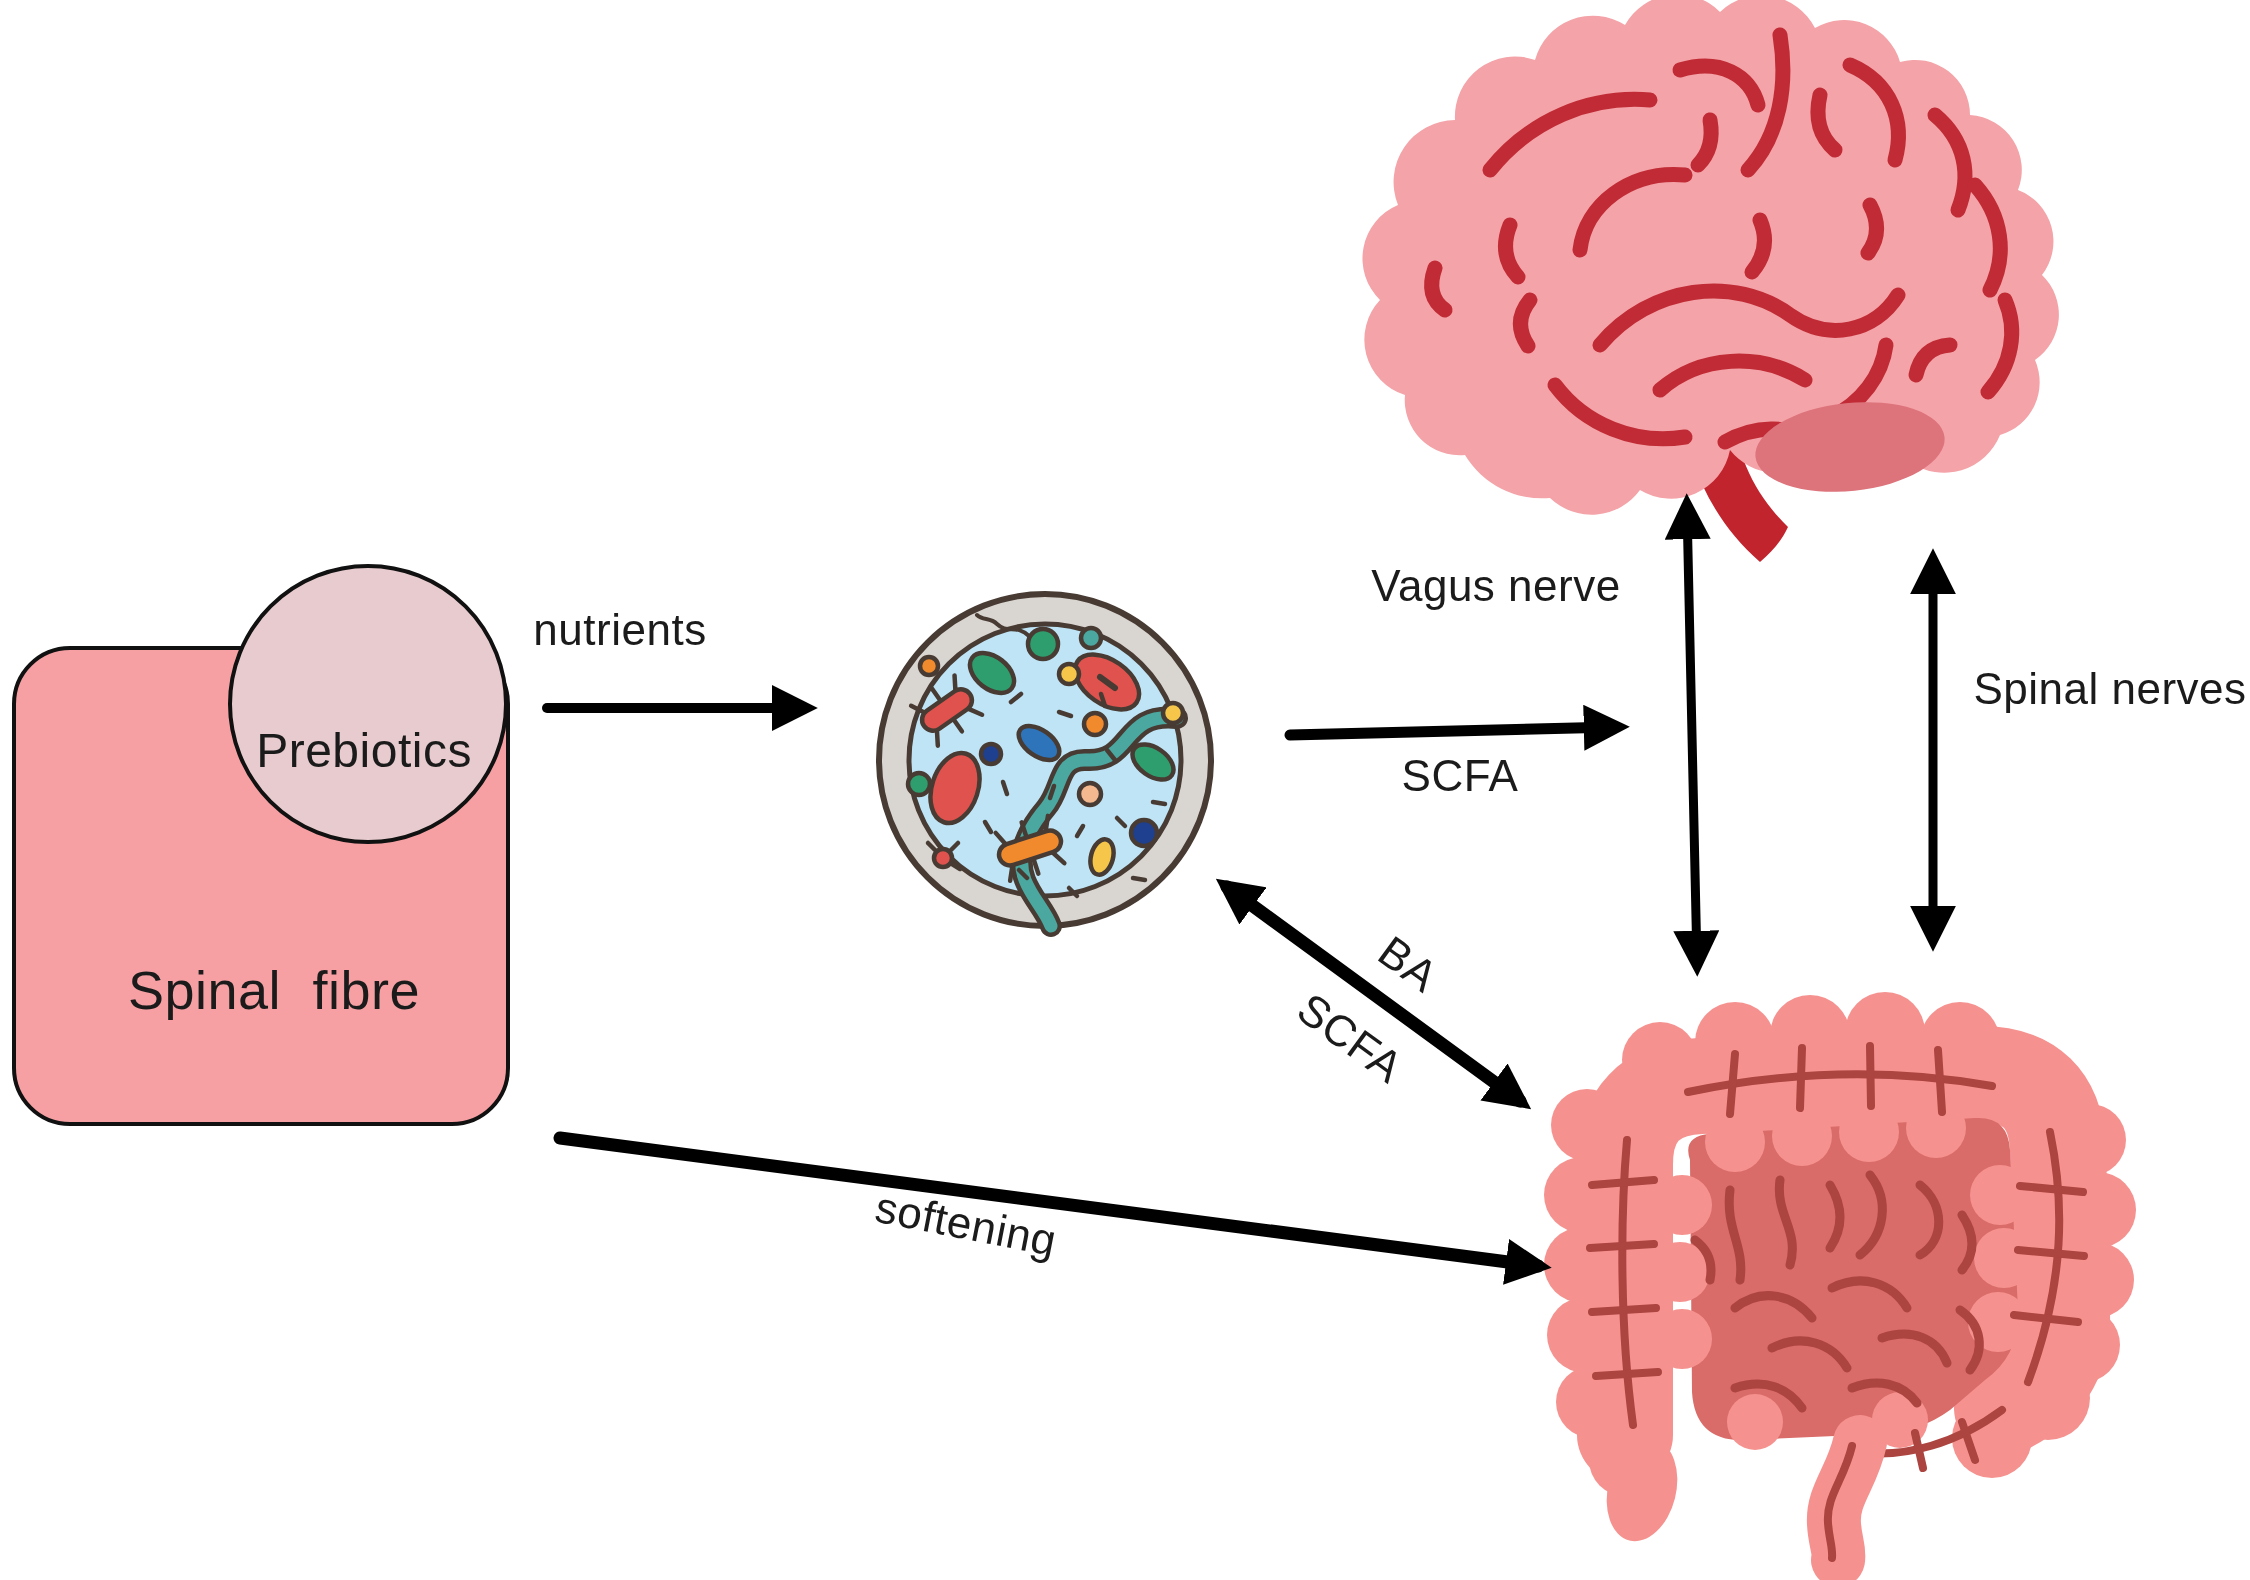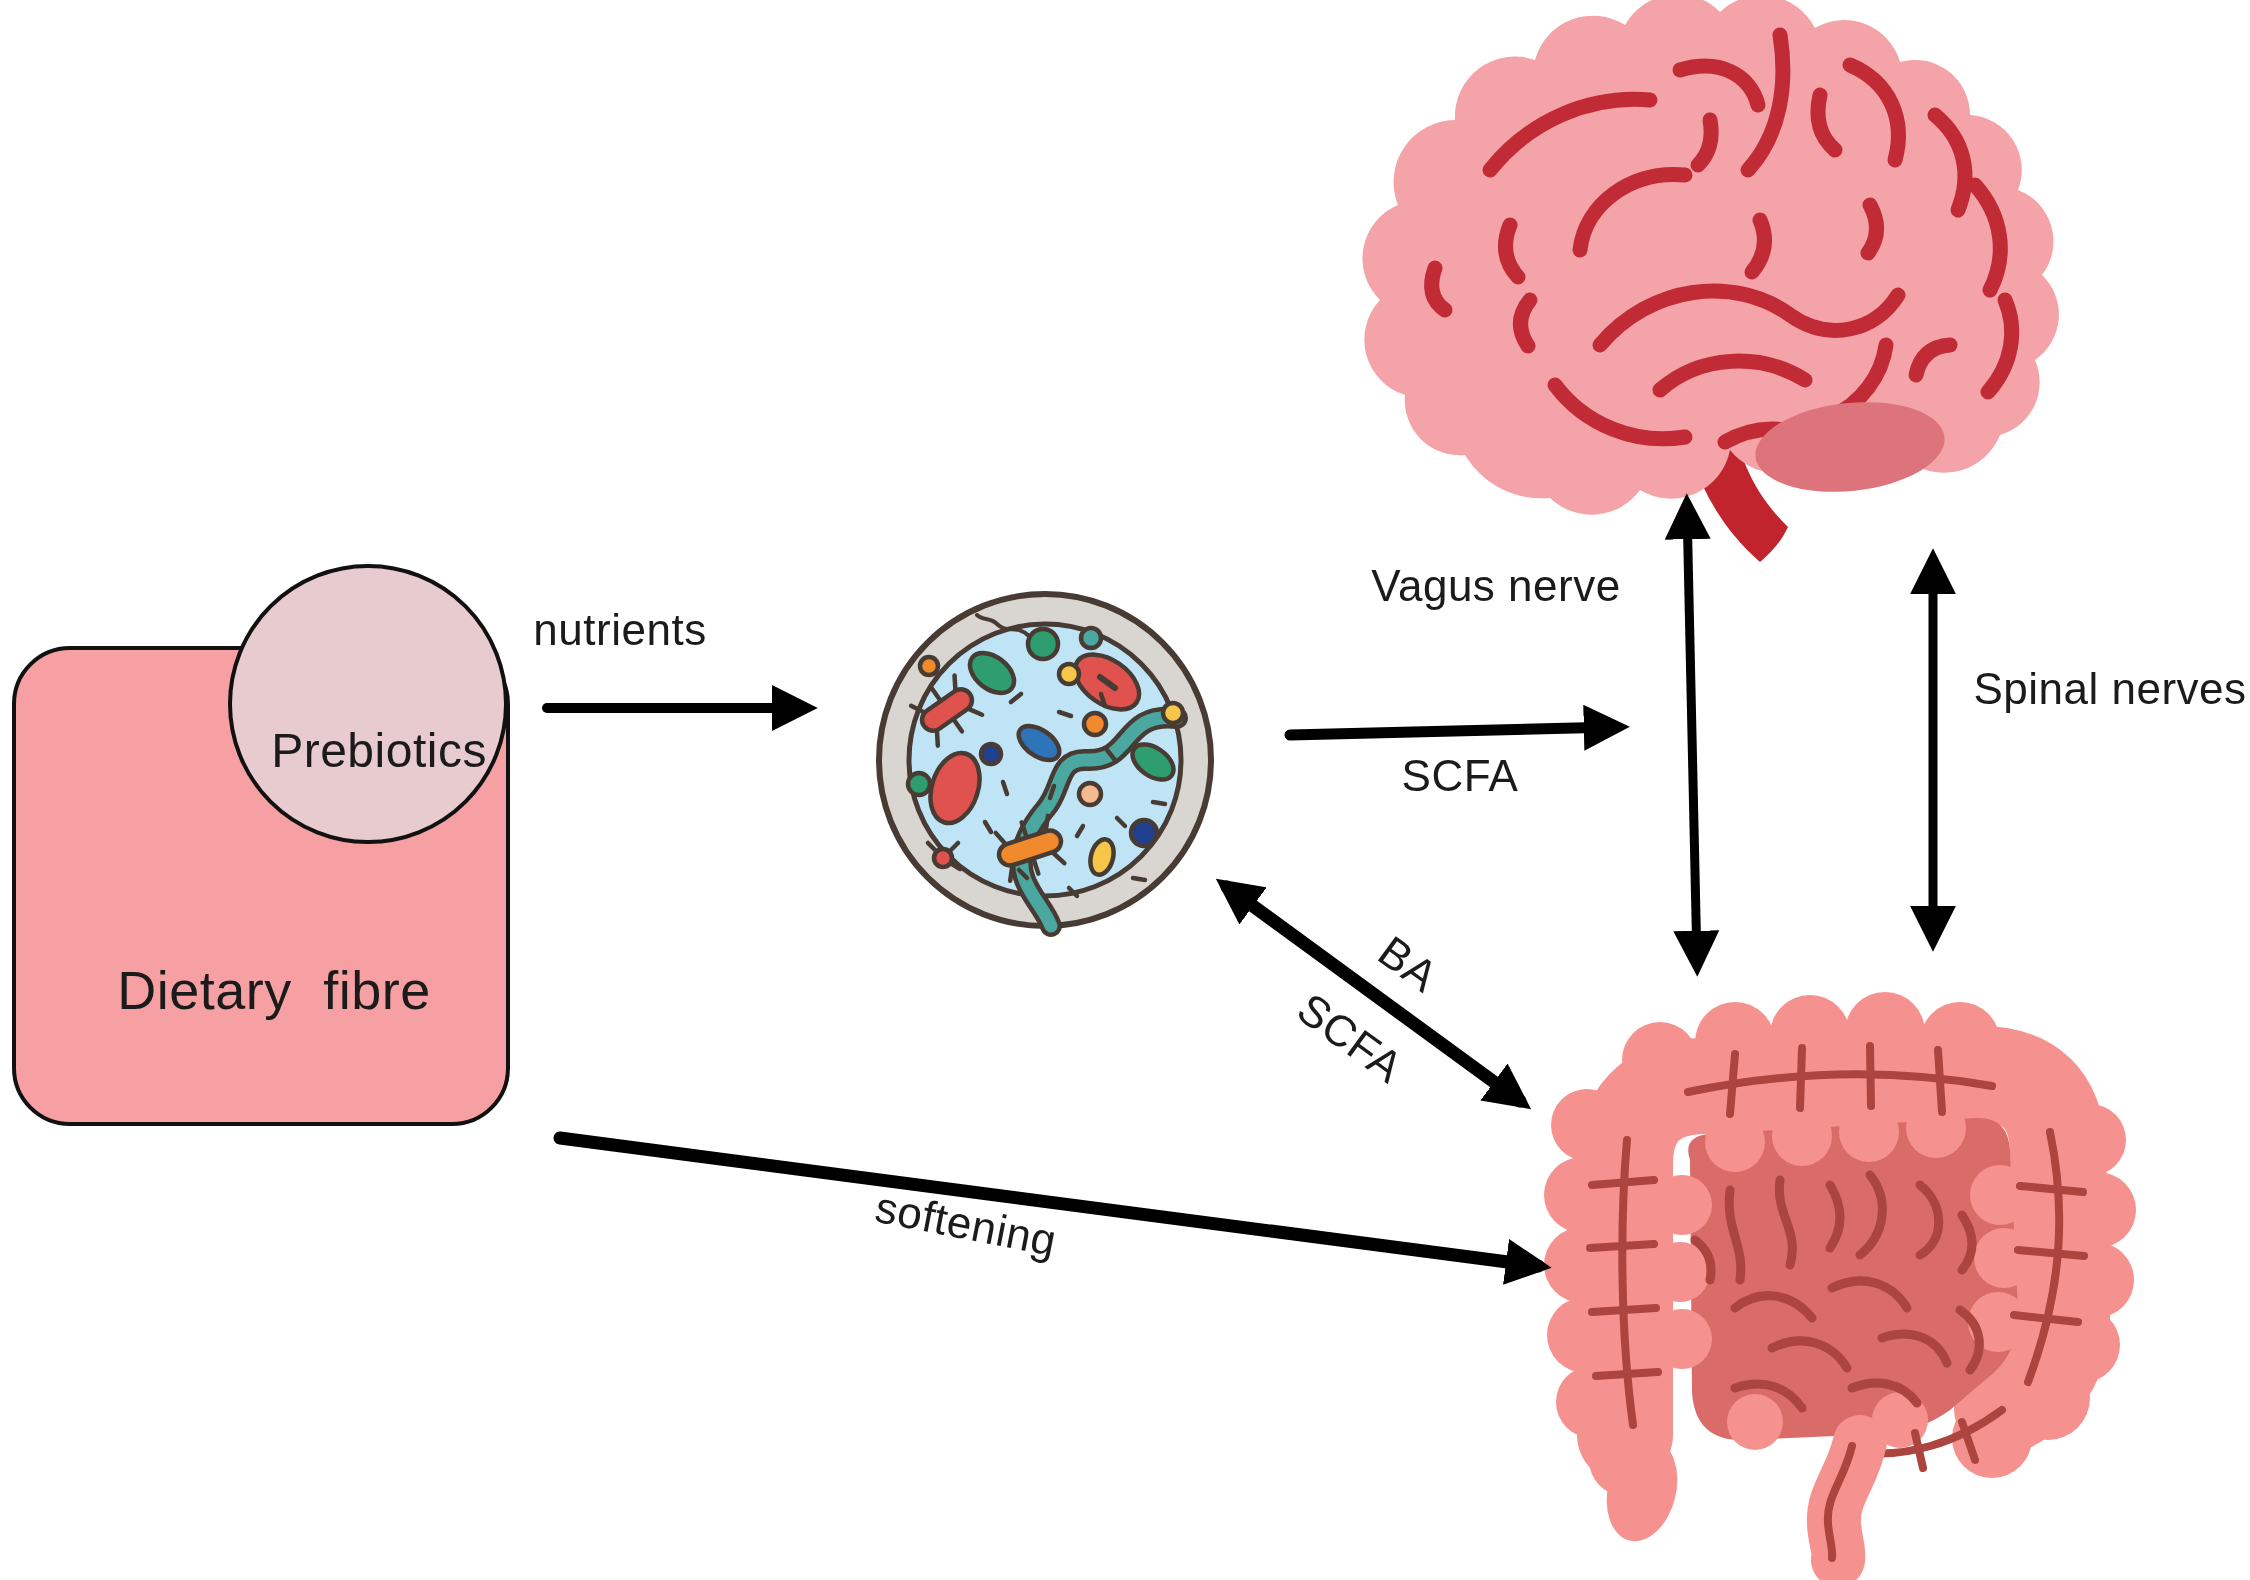--- a/index.html
+++ b/index.html
@@ -16,21 +16,21 @@
   .lbl.rot11{transform:translate(-50%,-50%) rotate(11deg);}
   #fibre-box{
     left:12px;top:646px;width:490px;height:472px;border:4px solid #111;
     border-radius:58px;z-index:1;
   }
   #prebiotics-circle{
     left:228px;top:564px;width:272px;height:272px;border:4px solid #111;
     border-radius:50%;z-index:2;
   }
   #dietary-fibre-label{left:274px;top:990px;font-size:54px;word-spacing:16px;}
-  #prebiotics-label{left:364px;top:750px;font-size:48px;margin-left:15px;}
+  #prebiotics-label{left:364px;top:750px;font-size:48px;}
   svg{display:block;}
 </style>
 </head>
 <body>
 
 <div id="canvas">
 
   <div id="fibre-box" class="abs" style="background: rgb(246, 160, 163);"></div>
 
   <div id="prebiotics-circle" class="abs" style="background: rgb(232, 203, 206);"></div>
@@ -227,21 +227,21 @@
     <g stroke="#000000" stroke-linecap="round" fill="none">
       <line x1="547" y1="708" x2="804" y2="708" stroke-width="10" marker-end="url(#ah)"></line>
       <line x1="1290" y1="735" x2="1616" y2="727" stroke-width="11" marker-end="url(#ah)"></line>
       <line x1="1687" y1="507" x2="1697" y2="963" stroke-width="9" marker-start="url(#ah)" marker-end="url(#ah)"></line>
       <line x1="1933" y1="562" x2="1933" y2="938" stroke-width="9" marker-start="url(#ah)" marker-end="url(#ah)"></line>
       <line x1="1227" y1="887" x2="1520" y2="1101" stroke-width="13" marker-start="url(#ah)" marker-end="url(#ah)"></line>
       <line x1="560" y1="1138" x2="1538" y2="1266" stroke-width="13" marker-end="url(#ah)"></line>
     </g>
   </svg>
 
-  <div class="lbl" id="dietary-fibre-label">Dietary fibre</div>
+  <div class="lbl" id="dietary-fibre-label">Spinal fibre</div>
   <div class="lbl" id="prebiotics-label">Prebiotics</div>
   <div class="lbl" style="left:620px;top:630px">nutrients</div>
   <div class="lbl" style="left:1460px;top:776px">SCFA</div>
   <div class="lbl" style="left:1496px;top:586px">Vagus nerve</div>
   <div class="lbl" style="left:2110px;top:689px">Spinal nerves</div>
   <div class="lbl rot36" style="left:1408px;top:964px">BA</div>
   <div class="lbl rot36" style="left:1350px;top:1038px">SCFA</div>
   <div class="lbl rot11" style="left:966px;top:1224px">softening</div>
 </div>
 

